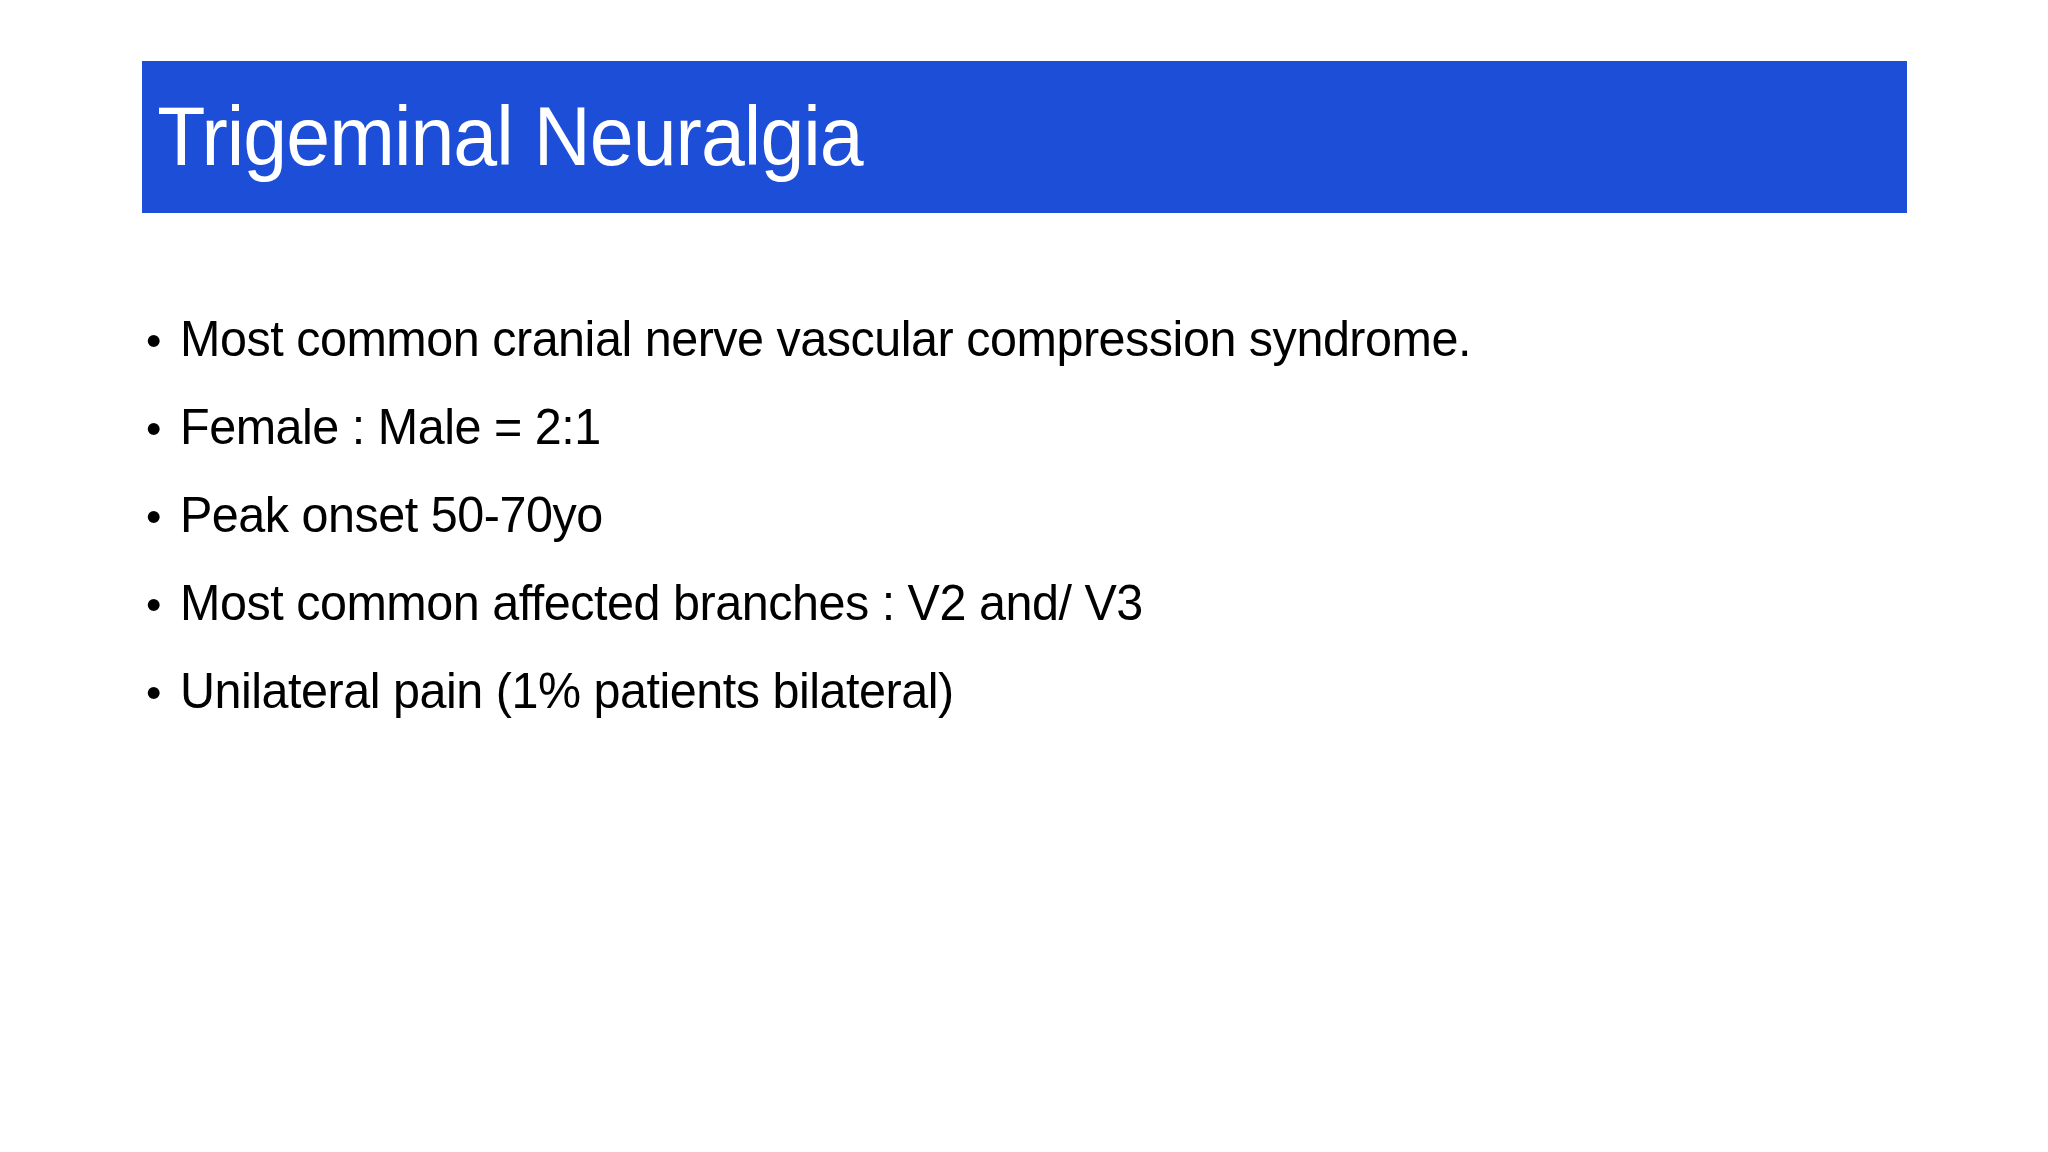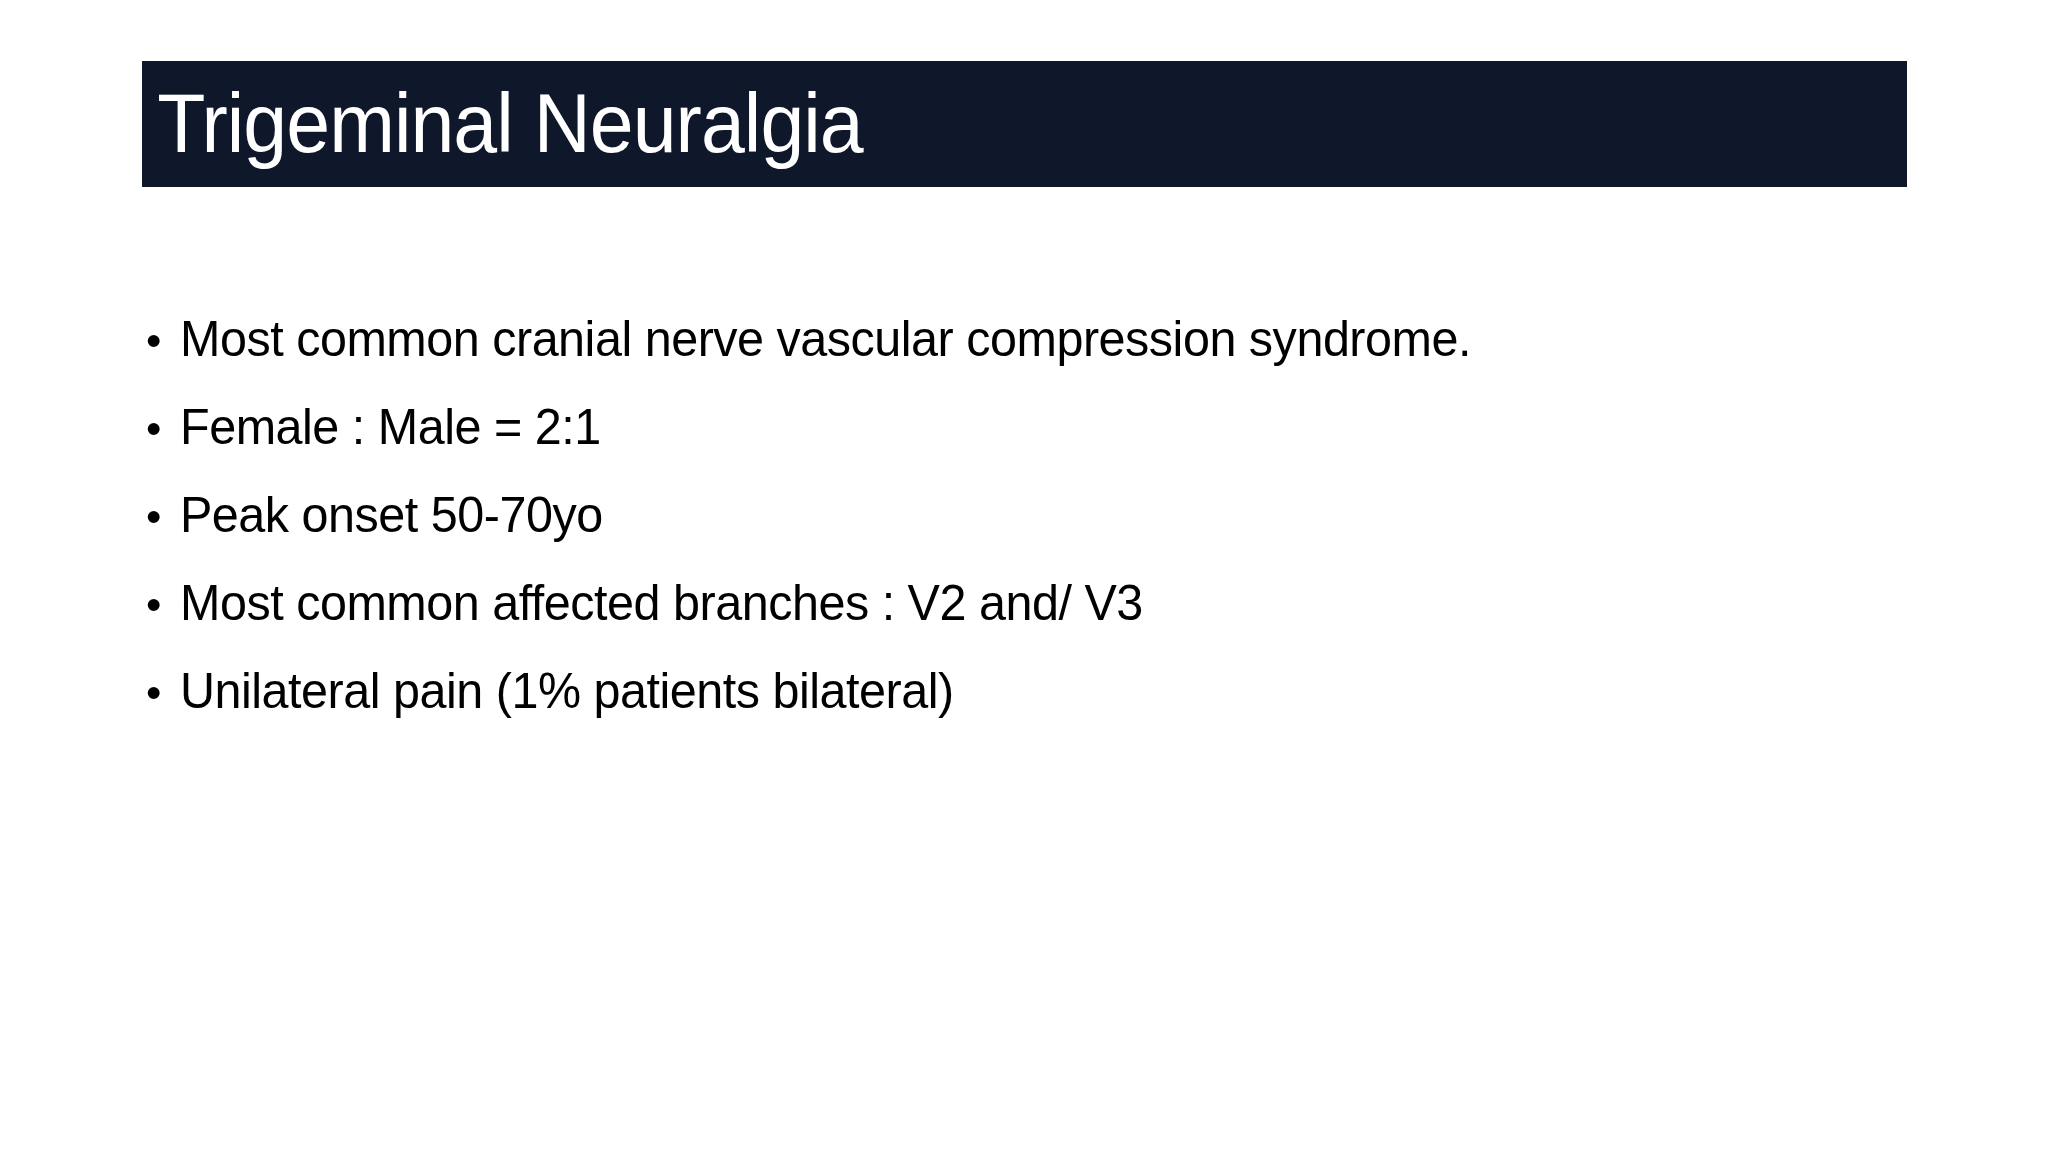--- a/index.html
+++ b/index.html
@@ -14,22 +14,22 @@
     position: relative;
     width: 2048px;
     height: 1152px;
     background: #FFFFFF;
   }
   .title-bar {
     position: absolute;
     left: 142px;
     top: 61px;
     width: 1765px;
-    height: 126px;
-    background: #0f172a;
+    height: 152px;
+    background: #1d4ed8;
     display: flex;
     align-items: center;
   }
   .title-text {
     color: #FFFFFF;
     font-size: 83px;
     font-weight: 300;
     letter-spacing: -1px;
     padding-left: 16px;
     white-space: nowrap;

